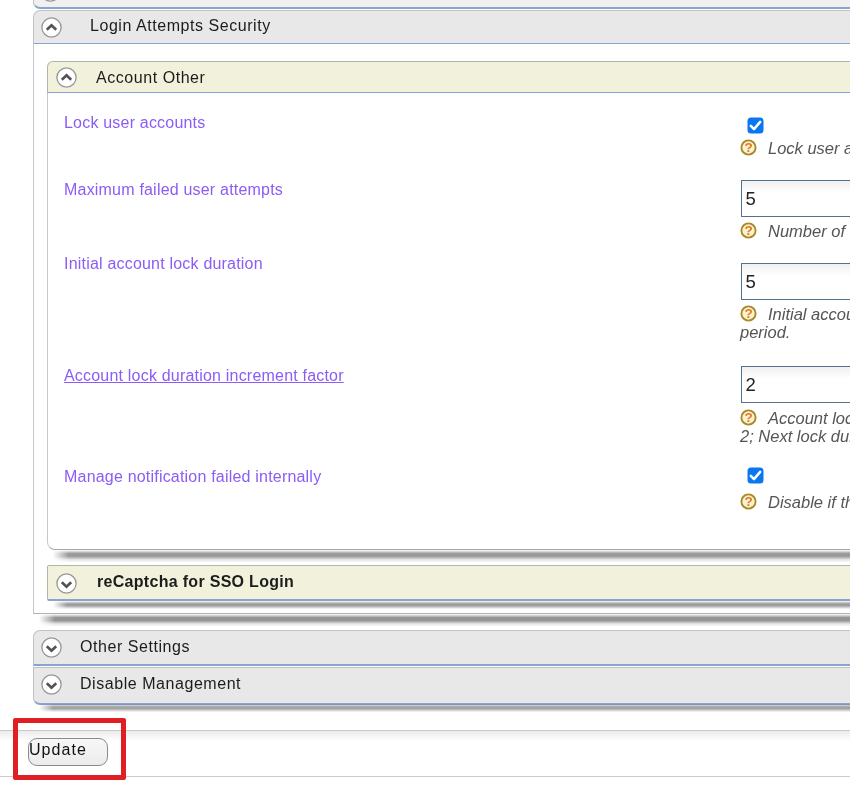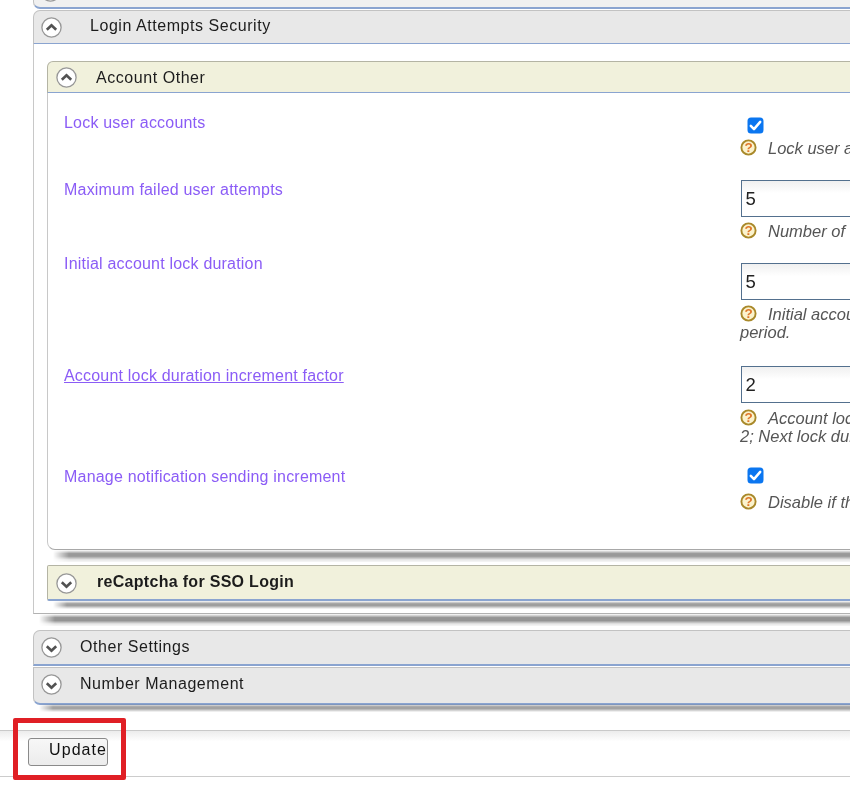--- a/index.html
+++ b/index.html
@@ -78,21 +78,21 @@
       <text x="8.5" y="13.2" text-anchor="middle" font-size="13.5" font-weight="bold" fill="#e0762a" font-style="normal" font-family="Liberation Sans, sans-serif">?</text>
     </svg>Initial account lock duration in seconds for the lock<br>period.</div>
 
 <div class="label" style="top:367px;text-decoration:underline;">Account lock duration increment factor</div>
 <div class="tinput" style="top:366px;">2</div>
 <div class="help" style="top:408.5px;"><svg width="17" height="17">
       <circle cx="8.5" cy="8.5" r="7.1" fill="#fbf3cd" stroke="#a9892a" stroke-width="1.9"></circle>
       <text x="8.5" y="13.2" text-anchor="middle" font-size="13.5" font-weight="bold" fill="#e0762a" font-style="normal" font-family="Liberation Sans, sans-serif">?</text>
     </svg>Account lock duration increment factor. Ex: Factor is<br>2; Next lock duration is doubled.</div>
 
-<div class="label" style="top:467.5px;">Manage notification sending increment</div>
+<div class="label" style="top:467.5px;">Manage notification failed internally</div>
 <svg class="icon" style="left:746.5px;top:466.5px;" width="17" height="17">
     <rect x="0.5" y="0.5" width="16" height="16" rx="3.5" fill="#0b76f0"></rect>
     <path d="M3.8 8.9 L7 12.1 L13.2 4.9" fill="none" stroke="#fff" stroke-width="2.5" stroke-linecap="round" stroke-linejoin="round"></path>
   </svg>
 <div class="help" style="top:492.5px;"><svg width="17" height="17">
       <circle cx="8.5" cy="8.5" r="7.1" fill="#fbf3cd" stroke="#a9892a" stroke-width="1.9"></circle>
       <text x="8.5" y="13.2" text-anchor="middle" font-size="13.5" font-weight="bold" fill="#e0762a" font-style="normal" font-family="Liberation Sans, sans-serif">?</text>
     </svg>Disable if the notifications are handled externally.</div>
 
 <div class="yhead" style="top:565px;height:33px;border-radius:2px;border-bottom:2px solid #8aa4d0;"></div>
@@ -113,25 +113,25 @@
 </div>
 <div class="htitle" style="left:80px;top:638px;text-align:center;">Other Settings</div>
 
 <div class="ghead" style="top:666.5px;height:35px;border-radius:0 0 7px 7px;border-bottom:2.5px solid #8aa4d0;"></div>
 <div class="icon" style="left:41px;top:673.5px;">
   <svg width="21" height="21">
       <circle cx="10.5" cy="10.5" r="9.6" fill="#fff" stroke="#979797" stroke-width="1.3"></circle>
       <path d="M5.8 9.2 L10.5 13.8 L15.2 9.2" fill="none" stroke="#525252" stroke-width="2.6"></path>
     </svg>
 </div>
-<div class="htitle" style="left:80px;top:674.5px;">Number Management</div>
+<div class="htitle" style="left:80px;top:674.5px;">Disable Management</div>
 
 <div class="abs" style="left:53px;top:550px;width:897px;height:12px;background:linear-gradient(180deg,rgba(0,0,0,0) 0%,rgba(0,0,0,0.40) 30%,rgba(0,0,0,0.40) 52%,rgba(0,0,0,0.10) 80%,rgba(0,0,0,0.03) 100%);-webkit-mask-image:linear-gradient(90deg,transparent,#000 16px);"></div>
 <div class="abs" style="left:53px;top:600.5px;width:897px;height:8px;background:linear-gradient(180deg,rgba(0,0,0,0.02) 0%,rgba(0,0,0,0.38) 35%,rgba(0,0,0,0.38) 58%,rgba(0,0,0,0.08) 92%,rgba(0,0,0,0.02) 100%);-webkit-mask-image:linear-gradient(90deg,transparent,#000 14px);"></div>
 <div class="abs" style="left:39px;top:614px;width:911px;height:12px;background:linear-gradient(180deg,rgba(0,0,0,0) 0%,rgba(0,0,0,0.42) 30%,rgba(0,0,0,0.42) 55%,rgba(0,0,0,0.10) 82%,rgba(0,0,0,0.03) 100%);-webkit-mask-image:linear-gradient(90deg,transparent,#000 16px);"></div>
 <div class="abs" style="left:39px;top:704px;width:911px;height:8px;background:linear-gradient(180deg,rgba(0,0,0,0.02) 0%,rgba(0,0,0,0.36) 35%,rgba(0,0,0,0.36) 58%,rgba(0,0,0,0.08) 92%,rgba(0,0,0,0.02) 100%);-webkit-mask-image:linear-gradient(90deg,transparent,#000 14px);"></div>
 
 <div class="abs" style="left:0;top:730px;width:850px;height:14px;border-top:1px solid #c9c9c9;background:linear-gradient(180deg,#ececec,#ffffff 75%);"></div>
 <div class="abs" style="left:0;top:776px;width:850px;height:0;border-top:1px solid #cccccc;"></div>
 
-<div class="abs" style="left:28px;top:738px;width:78px;height:26px;border:1px solid #8a8a8a;border-radius:3px;background:linear-gradient(180deg,#f7f7f7,#ececec);font-size:16px;color:#111;text-align:right;line-height:21px;letter-spacing:1.05px;">Update</div>
+<div class="abs" style="left:28px;top:738px;width:78px;height:26px;border:1px solid #8a8a8a;border-radius:9px;background:linear-gradient(180deg,#f7f7f7,#ececec);font-size:16px;color:#111;text-align:left;line-height:21px;letter-spacing:1.05px;">Update</div>
 
 <div class="abs" style="left:12.5px;top:717.5px;width:103px;height:52px;border:5.5px solid #e01f25;border-radius:2px;"></div>
 
 </body></html>

